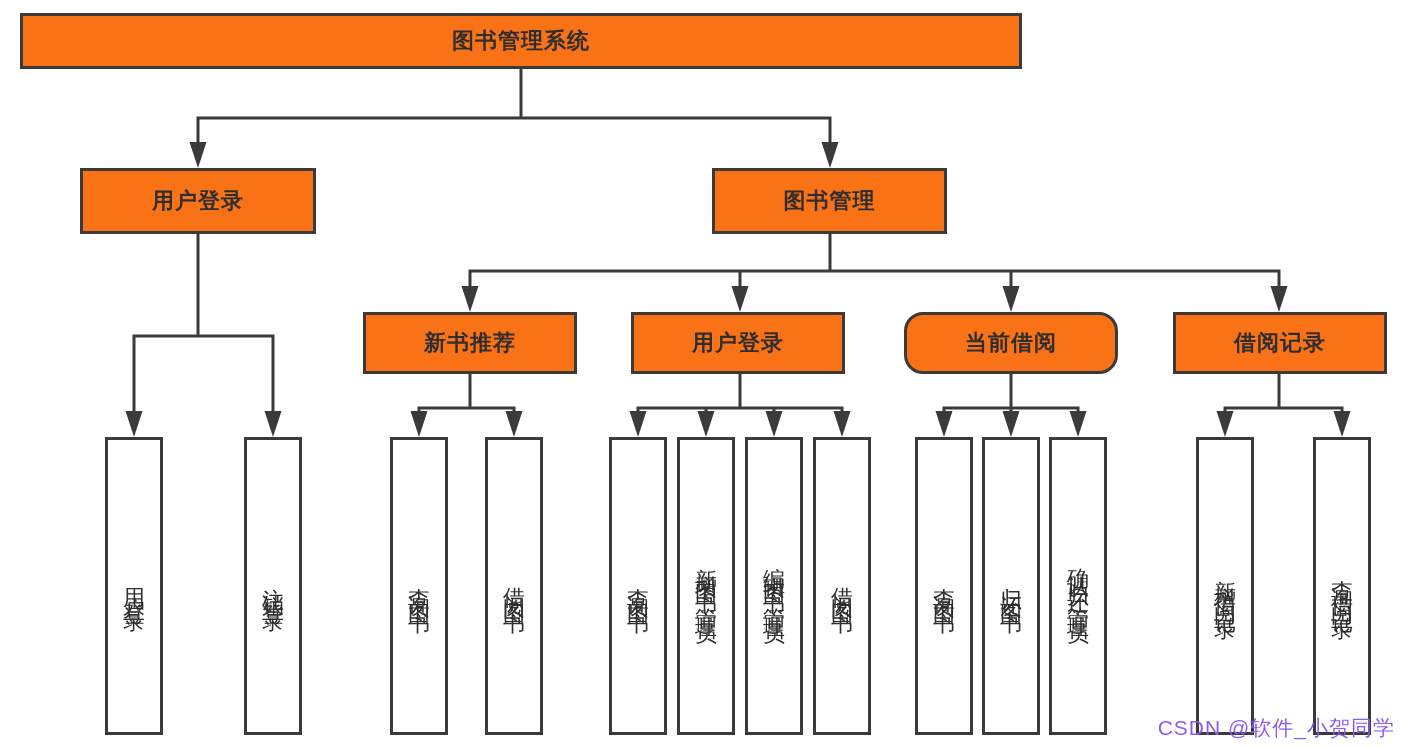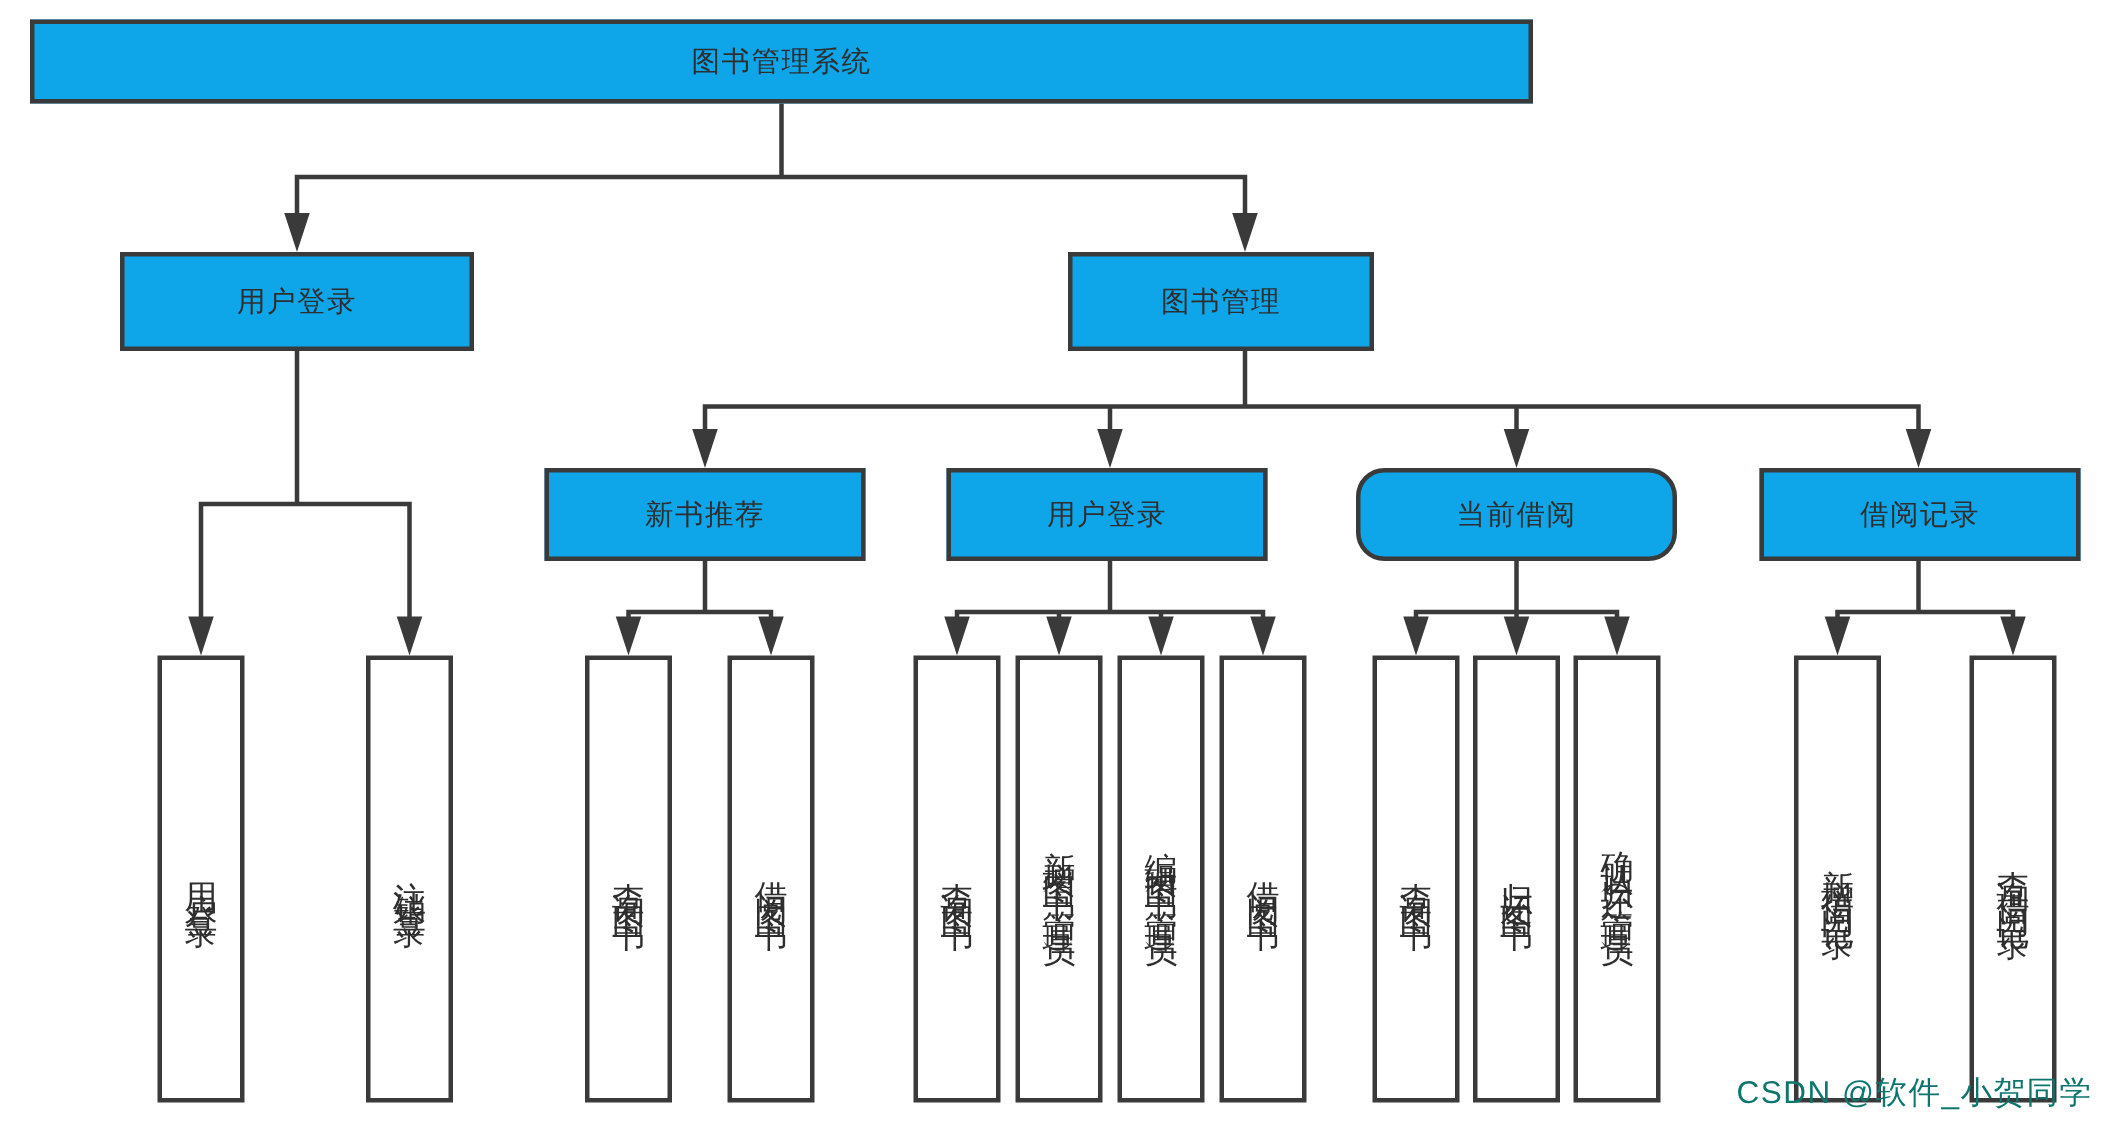--- a/index.html
+++ b/index.html
@@ -20,28 +20,29 @@
     position: absolute;
     left: 0;
     top: 0;
     width: 1405px;
     height: 747px;
   }
   .node {
     position: absolute;
     box-sizing: border-box;
     border: 3px solid #3a3a3a;
-    background: #0ea5e9;
+    background: #f97316;
     display: flex;
     align-items: center;
     justify-content: center;
-    font-size: 19px;
+    font-size: 22px;
     letter-spacing: 1px;
     color: #2e2e2e;
     white-space: nowrap;
+    font-weight: bold;
   }
   .root-node {
     left: 20px; top: 13px;
     width: 1002px; height: 56px;
   }
   .lvl2 { top: 168px; width: 236px; height: 66px; }
   .lvl3 { top: 312px; width: 214px; height: 62px; text-align: center; }
   .leaf {
     position: absolute;
     top: 437px;
@@ -59,21 +60,21 @@
     letter-spacing: 8px;
     line-height: 1;
     color: #2e2e2e;
   }
   .watermark {
     position: absolute;
     right: 10px;
     bottom: 5px;
     font-size: 21px;
     letter-spacing: 1px;
-    color: #0f766e;
+    color: #8b5cf6;
     white-space: nowrap;
   }
 </style>
 </head>
 <body>
 
 <div id="stage">
 
   <svg id="connectors" viewBox="0 0 1405 747" xmlns="http://www.w3.org/2000/svg">
     <path fill="none" stroke="#3a3a3a" stroke-width="3" d="M521 69 V118 M198 143 V118 H830 V143
@@ -102,21 +103,21 @@
       <polygon points="1002.5,411 1019.5,411 1011,437"></polygon>
       <polygon points="1069.5,411 1086.5,411 1078,437"></polygon>
       <polygon points="1216.5,411 1233.5,411 1225,437"></polygon>
       <polygon points="1333.5,411 1350.5,411 1342,437"></polygon>
     </g>
   </svg>
 
   <div class="node root-node">图书管理系统</div>
 
   <div class="node lvl2" style="left:80px; width:236px;">用户登录</div>
-  <div class="node lvl2" style="left:712px; width:204px;">图书管理</div>
+  <div class="node lvl2" style="left:712px; width:235px;">图书管理</div>
 
   <div class="node lvl3" style="left:363px;">新书推荐</div>
   <div class="node lvl3" style="left:631px;">用户登录</div>
   <div class="node lvl3" style="left:904px;border-radius:19px;">当前借阅</div>
   <div class="node lvl3" style="left:1173px;">借阅记录</div>
 
   <div class="leaf" style="left:105px;">用户登录</div>
   <div class="leaf" style="left:244px;">注销登录</div>
 
   <div class="leaf" style="left:390px;">查询图书</div>

